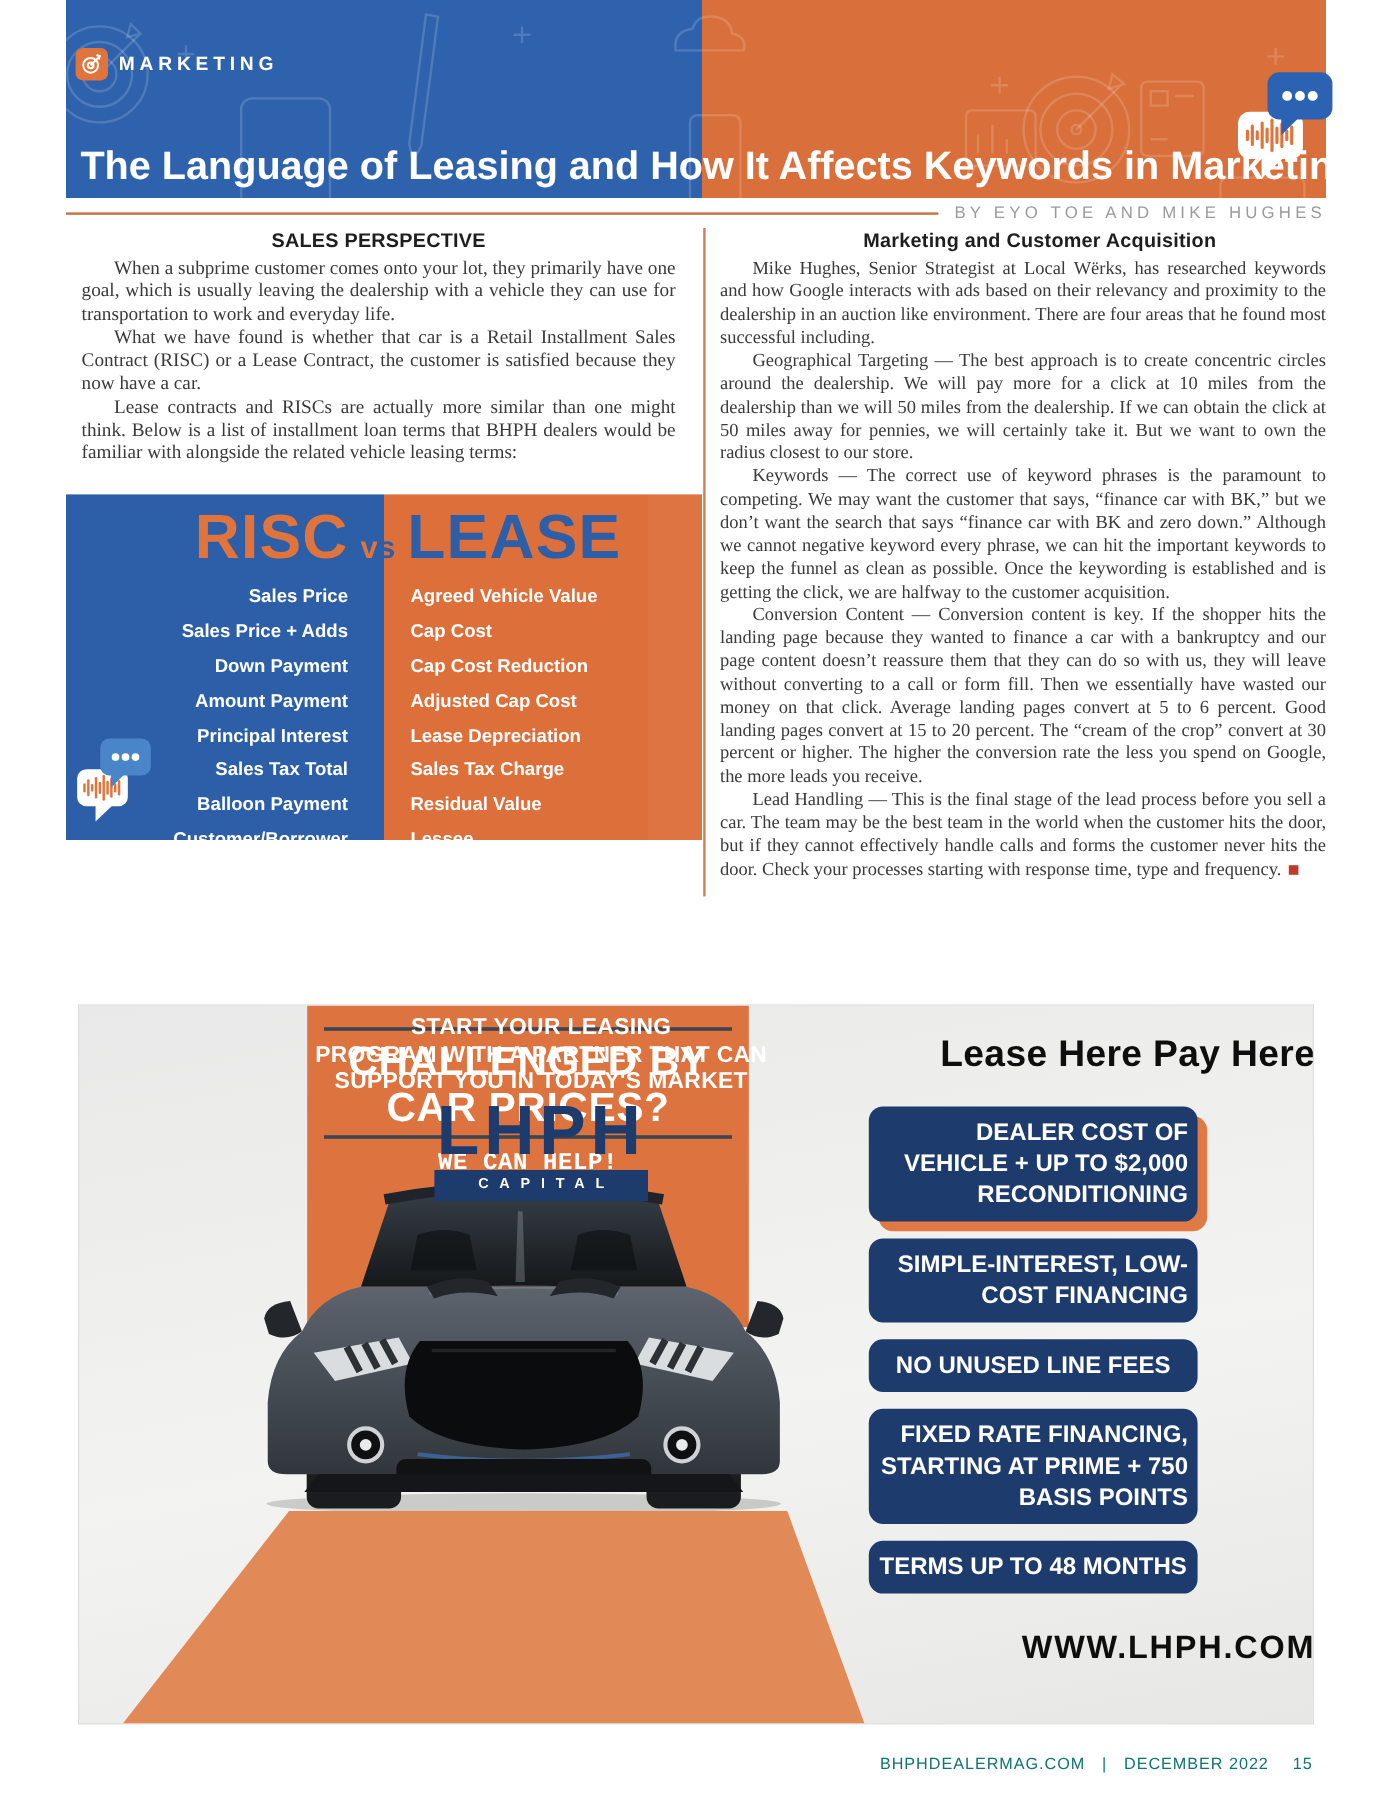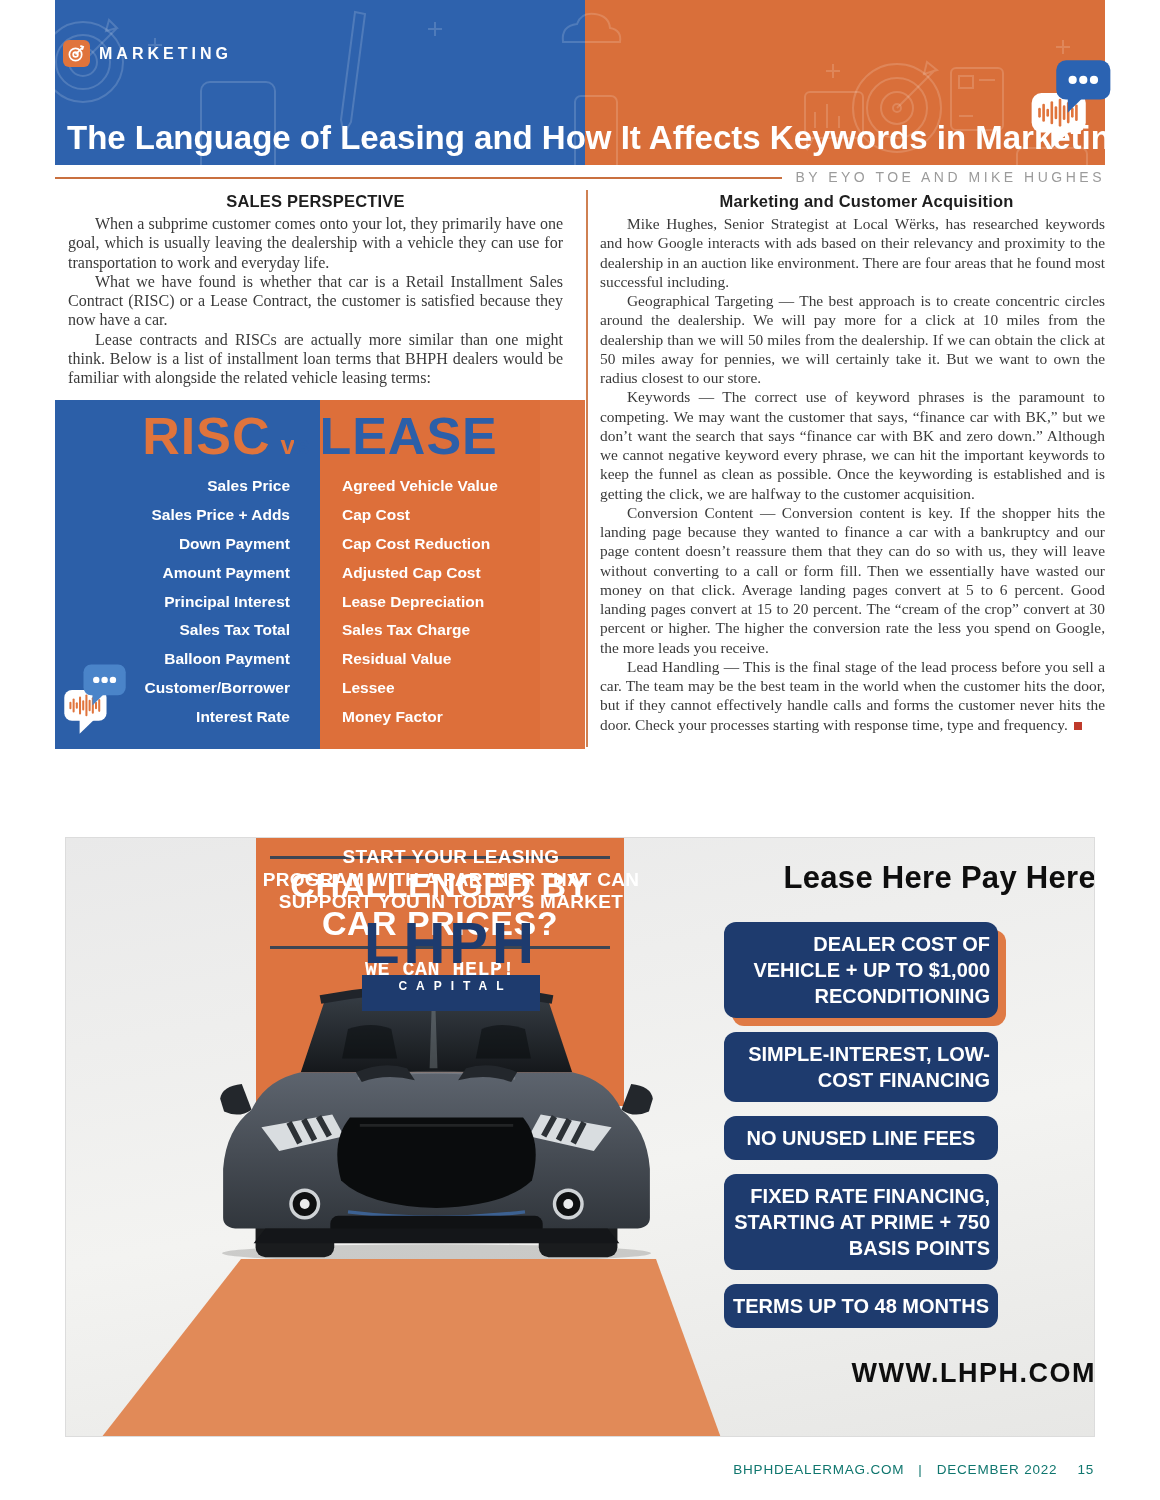--- a/index.html
+++ b/index.html
@@ -30,21 +30,21 @@
   .col-right{left:600px;top:192px;width:505px;}
   .col h2{margin:0 0 3px 0;font-family:"Liberation Sans",sans-serif;font-size:16.5px;font-weight:700;color:#1e1e1e;letter-spacing:.2px;text-align:center;}
   .col-right h2{padding-left:28px;}
   .col p{margin:0;font-family:"Liberation Serif",serif;text-align:justify;text-indent:27px;color:#3a3a3a;}
   .col-left p{font-size:16px;line-height:19.3px;}
   .col-right p{font-size:15.4px;line-height:19.25px;}
   .endmark{display:inline-block;width:8px;height:8px;background:#bf3a2b;margin-left:6px;}
   .col-divider{position:absolute;left:586px;top:190px;width:2px;height:557px;background:#cf8052;}
 
   
-  .compare{position:absolute;left:55px;top:400px;width:530px;height:349px;}
+  .compare{position:absolute;left:55px;top:412px;width:530px;height:288px;padding-left:40px;}
   .compare-bg-l{position:absolute;left:0;top:0;width:265px;height:100%;background:#2c5fa8;}
   .compare-bg-r{position:absolute;left:265px;top:0;width:265px;height:100%;background:#dd6f3a;}
   .compare-bg-r::after{content:"";position:absolute;right:0;top:0;width:45px;height:100%;background:rgba(255,255,255,.04);}
   .compare-title{position:absolute;top:6px;left:0;width:100%;display:flex;justify-content:center;align-items:baseline;gap:10px;font-weight:700;}
   .t-risc{font-size:52px;color:#e0743c;letter-spacing:1px;}
   .t-vs{font-size:26px;background:linear-gradient(90deg,#e0743c 50%,#2c5fa8 50%);
         -webkit-background-clip:text;background-clip:text;color:transparent;}
   .t-lease{font-size:52px;color:#2c5fa8;letter-spacing:1px;}
   .compare-rows{position:absolute;top:72px;left:0;width:100%;}
   .crow{display:flex;height:28.8px;align-items:center;}
@@ -64,21 +64,21 @@
   .panel-sub{position:absolute;top:120px;left:0;width:100%;font-size:20px;font-weight:800;letter-spacing:.5px;font-family:Liberation Mono, monospace;}
   .ad-car{position:absolute;left:138px;top:132px;width:465px;height:295px;}
   .ad-road{position:absolute;left:0;top:421px;width:700px;height:179px;background:#e18a58;
            -webkit-clip-path:polygon(175px 0,590px 0,655px 100%,35px 100%);
            clip-path:polygon(175px 0,590px 0,655px 100%,35px 100%);}
   .road-text{position:absolute;left:140px;top:8px;width:490px;text-align:center;color:#fff;
              font-size:19px;line-height:22.5px;font-weight:800;letter-spacing:.3px;}
   .road-logo{position:absolute;left:140px;top:76px;width:490px;text-align:center;}
   .logo-word{font-size:58px;font-weight:700;color:#1e3b6e;letter-spacing:4px;line-height:58px;}
   .logo-bar{width:178px;margin:3px auto 0;background:#1e3b6e;color:#fff;font-size:12px;font-weight:700;
-            letter-spacing:9px;padding:4px 0 18px 9px;box-sizing:border-box;text-align:center;}
+            letter-spacing:9px;padding:4px 0 8px 9px;box-sizing:border-box;text-align:center;}
   .ad-right{position:absolute;left:560px;top:0;width:470px;height:600px;text-align:right;}
   .lhph-title{margin:22px 0 0 0;font-size:31px;font-weight:800;color:#0e0e0e;letter-spacing:.3px;}
   .lhph-sub{margin-top:4px;font-size:19px;font-weight:700;color:#2e62ad;}
   .hl-box{width:274px;margin:14px auto 0;background:#1e3b6e;color:#fff;border-radius:12px;
           font-size:20px;line-height:26px;font-weight:800;padding:9px 8px;box-sizing:border-box;
           display:flex;align-items:center;justify-content:center;}
   .hl-first{margin-top:26px;box-shadow:8px 8px 0 0 #df7a45;}
   .hl-tall{min-height:96px;}
   .website{margin-top:30px;font-size:27px;font-weight:800;color:#0e0e0e;letter-spacing:1.5px;}
 
@@ -308,21 +308,21 @@
       <span>PROGRAM WITH A PARTNER THAT CAN</span><br>
       <span>SUPPORT YOU IN TODAY'S MARKET</span>
     </div>
     <div class="road-logo">
       <div class="logo-word">LHPH</div>
       <div class="logo-bar">CAPITAL</div>
     </div>
 
     <div class="ad-right">
       <h3 class="lhph-title">Lease Here Pay Here</h3>
-      <div class="hl-box hl-first hl-tall">DEALER COST OF VEHICLE + UP TO $1,000 RECONDITIONING</div>
+      <div class="hl-box hl-first hl-tall">DEALER COST OF VEHICLE + UP TO $2,000 RECONDITIONING</div>
       <div class="hl-box">SIMPLE-INTEREST, LOW-COST FINANCING</div>
       <div class="hl-box">NO UNUSED LINE FEES</div>
       <div class="hl-box hl-tall">FIXED RATE FINANCING, STARTING AT PRIME + 750 BASIS POINTS</div>
       <div class="hl-box">TERMS UP TO 48 MONTHS</div>
       <div class="website">WWW.LHPH.COM</div>
     </div>
   </section>
 
   <footer class="footer">
     <span>BHPHDEALERMAG.COM</span>

